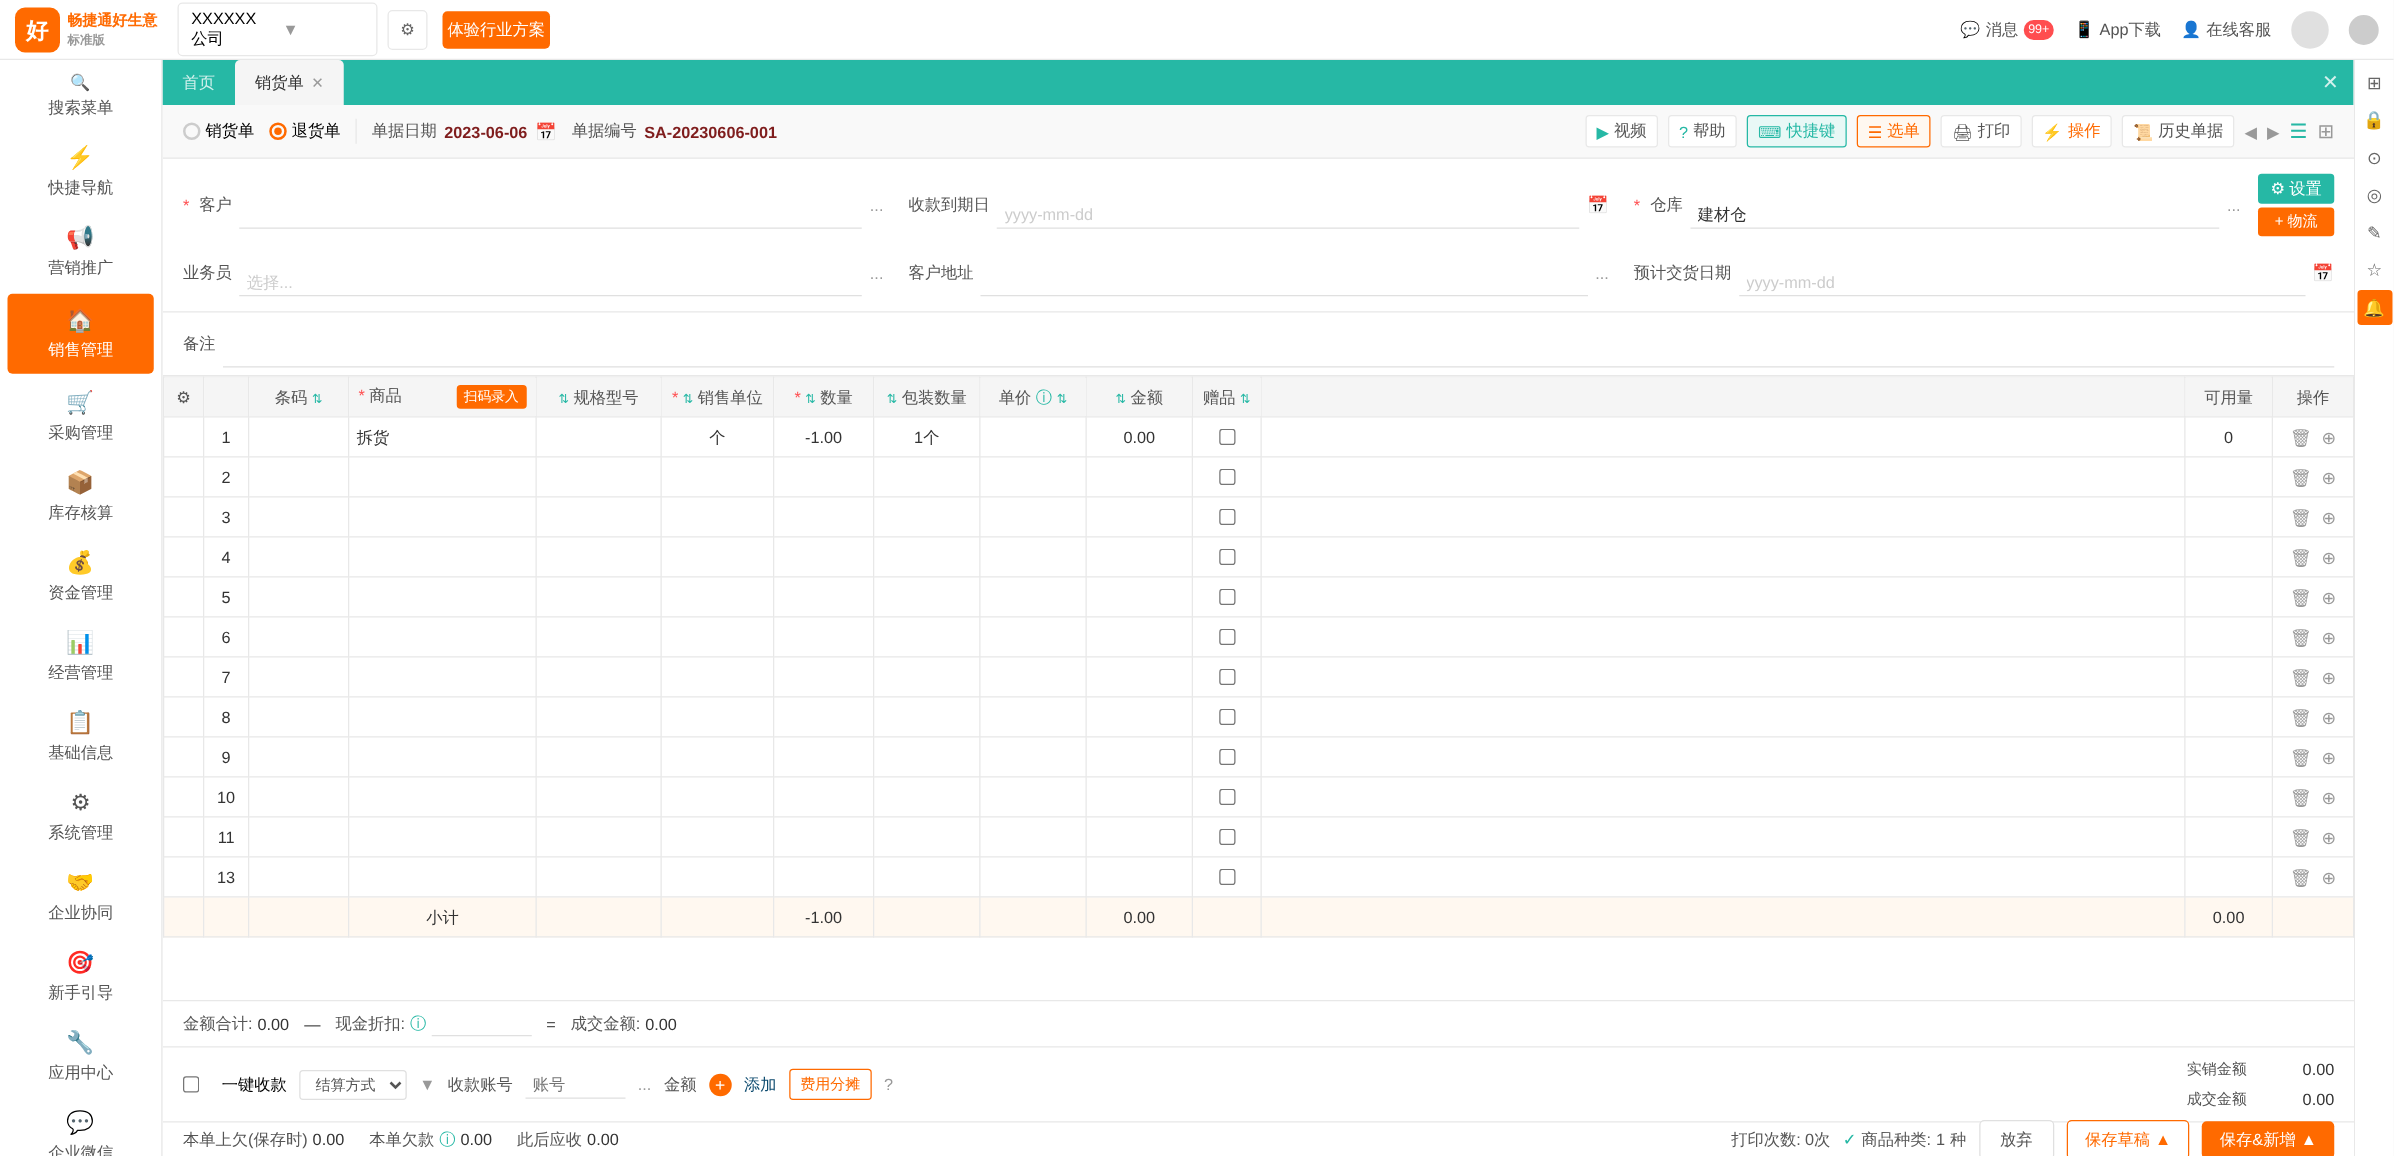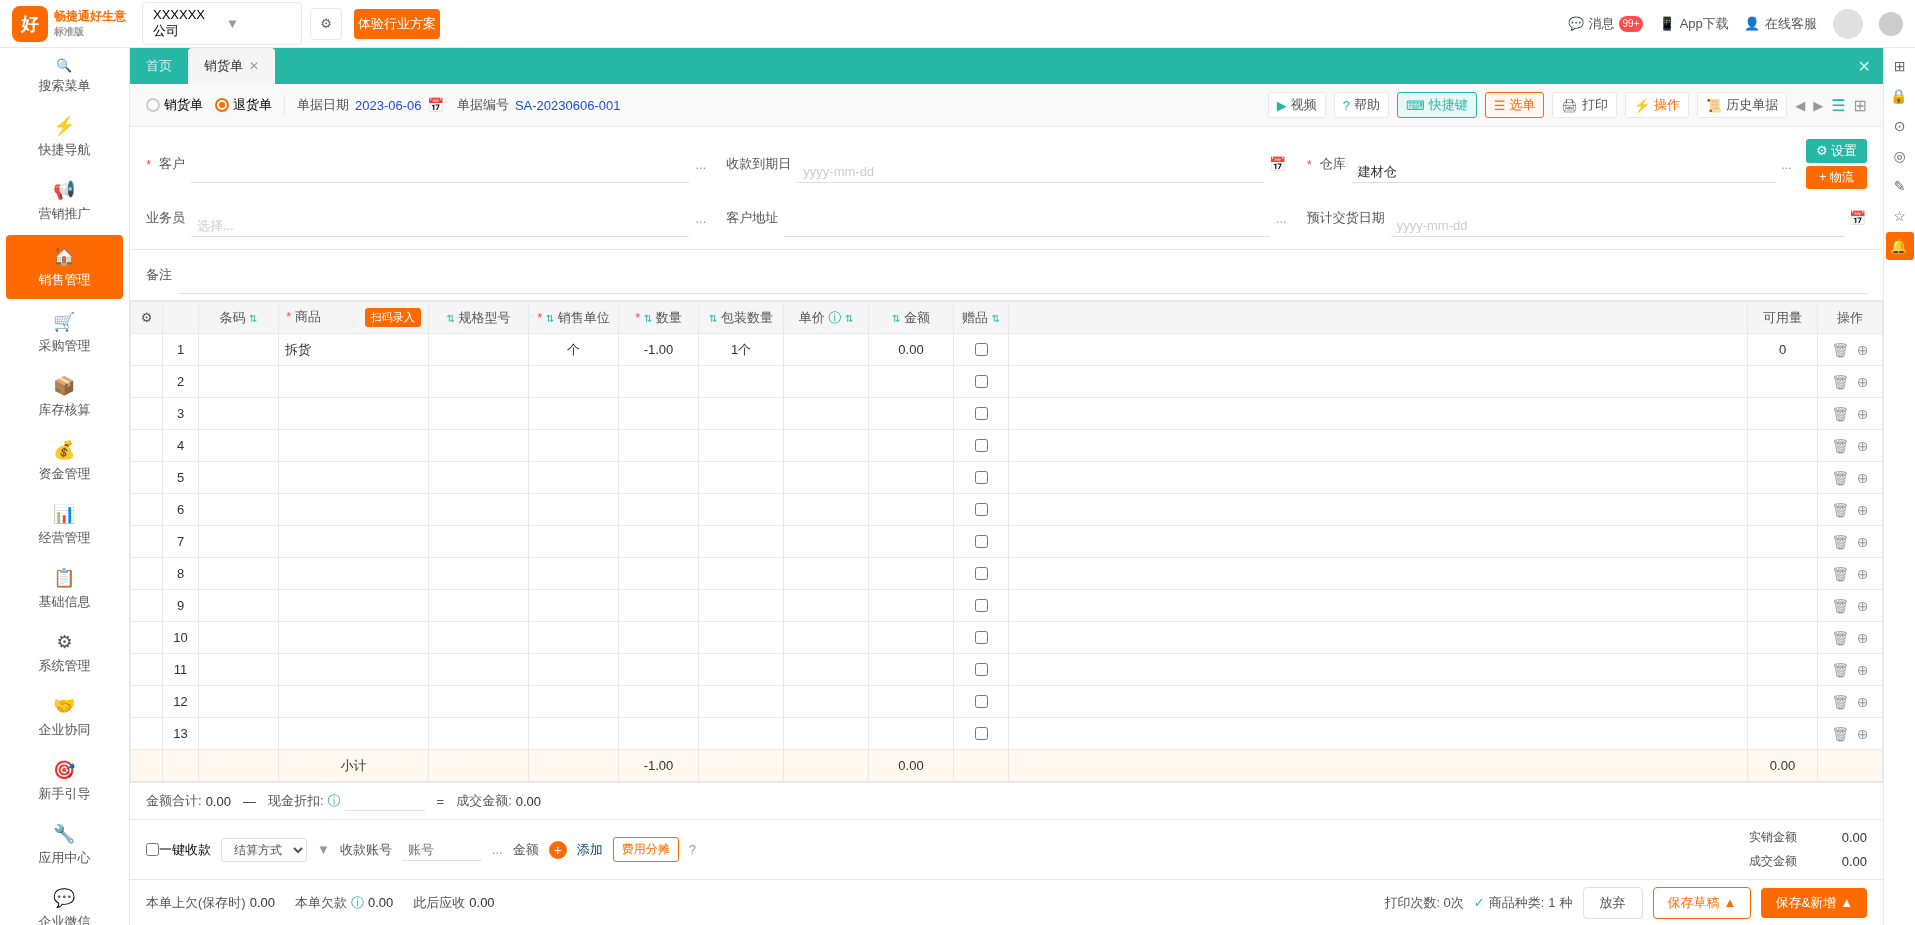--- a/index.html
+++ b/index.html
@@ -190,21 +190,21 @@
       width: 14px; height: 14px;
       border-radius: 50%;
       border: 2px solid #ccc;
       display: flex; align-items: center; justify-content: center;
     }
     .radio-circle.active { border-color: #ff6a00; }
     .radio-dot { width: 6px; height: 6px; border-radius: 50%; background: #ff6a00; }
     .divider-v { width: 1px; height: 20px; background: #e8e8e8; }
     .field-group { display: flex; align-items: center; gap: 6px; }
     .field-label { color: #555; white-space: nowrap; }
-    .field-value { color: #1d4ed8; font-weight: 400; }
+    .field-value { color: #7f1d1d; font-weight: 700; }
     .toolbar-right { margin-left: auto; display: flex; align-items: center; gap: 8px; }
     .toolbar-btn {
       display: flex; align-items: center; gap: 4px;
       padding: 3px 8px; border: 1px solid #e8e8e8; border-radius: 3px;
       cursor: pointer; color: #555; font-size: 12px; background: #fff;
     }
     .toolbar-btn .icon { color: #26b8a5; }
 
     
     .fields-section {
@@ -307,21 +307,21 @@
     
     .payment-row {
       padding: 6px 16px;
       background: #fff;
       border-top: 1px solid #e8e8e8;
       display: flex;
       align-items: center;
       gap: 10px;
       flex-shrink: 0;
     }
-    .pay-checkbox { display: flex; align-items: center; gap: 0; cursor: pointer; }
+    .pay-checkbox { display: flex; align-items: center; gap: 18px; cursor: pointer; }
     .pay-select {
       border: 1px solid #e0e0e0;
       border-radius: 3px;
       padding: 3px 8px;
       color: #555;
       font-size: 12px;
       cursor: pointer;
       background: #fff;
     }
     .pay-input {
@@ -356,21 +356,21 @@
       margin-left: auto;
       text-align: right;
       line-height: 1.8;
     }
     .right-totals .t-row { display: flex; align-items: center; gap: 10px; justify-content: flex-end; }
     .right-totals .t-label { color: #555; font-size: 12px; }
     .right-totals .t-value { color: #333; font-weight: 500; min-width: 60px; text-align: right; }
 
     
     .footer-bar {
-      height: 46px;
+      height: 28px;
       background: #fff;
       border-top: 1px solid #e8e8e8;
       display: flex;
       align-items: center;
       padding: 0 16px;
       gap: 20px;
       flex-shrink: 0;
     }
     .footer-stat { display: flex; align-items: center; gap: 4px; color: #555; font-size: 12px; }
     .footer-stat .val { color: #333; font-weight: 500; }
@@ -965,43 +965,20 @@
       </td>
       <td></td>
       <td></td>
       <td>
         <span class="op-btn">🗑</span>
         <span class="op-btn">⊕</span>
       </td>
     </tr>
               <tr>
       <td></td>
-      <td>12</td>
-      <td><input style="width: 100%; border: none; outline: none; background: transparent;" type="text" value=""></td>
-      <td style="text-align:left;padding-left:6px;"></td>
-      <td><input style="width: 100%; border: none; outline: none; background: transparent;" type="text" value=""></td>
-      <td></td>
-      <td class=""></td>
-      <td></td>
-      <td></td>
-      <td></td>
-      <td>
-        <div class="checkbox-cell">
-                    <input type="checkbox" style="">
-                  </div>
-      </td>
-      <td></td>
-      <td></td>
-      <td>
-        <span class="op-btn">🗑</span>
-        <span class="op-btn">⊕</span>
-      </td>
-    </tr>
-              <tr>
-      <td></td>
       <td>13</td>
       <td><input style="width: 100%; border: none; outline: none; background: transparent;" type="text" value=""></td>
       <td style="text-align:left;padding-left:6px;"></td>
       <td><input style="width: 100%; border: none; outline: none; background: transparent;" type="text" value=""></td>
       <td></td>
       <td class=""></td>
       <td></td>
       <td></td>
       <td></td>
       <td>

